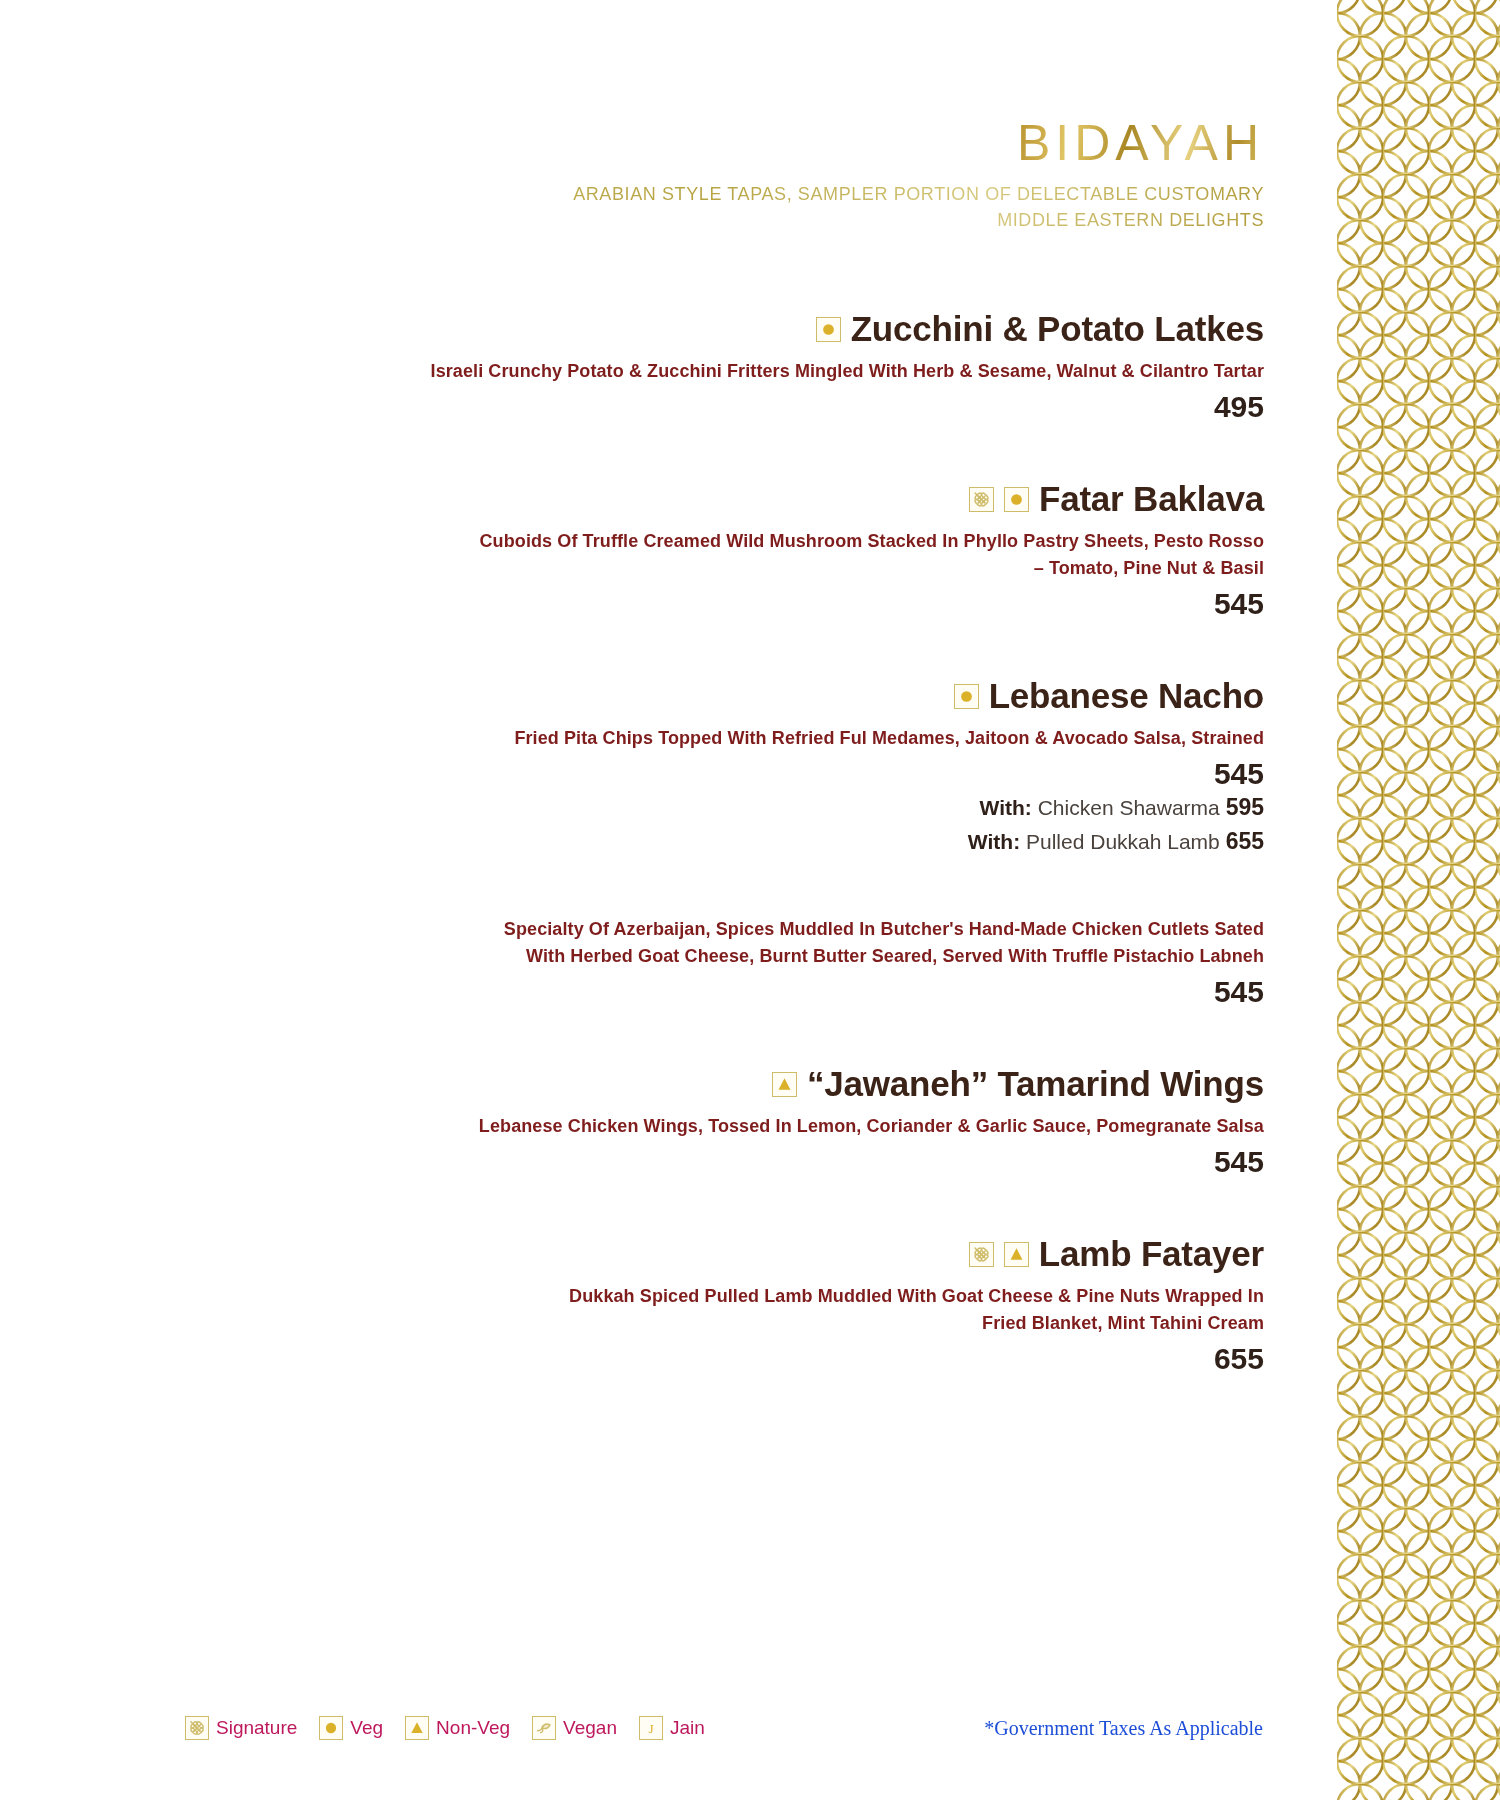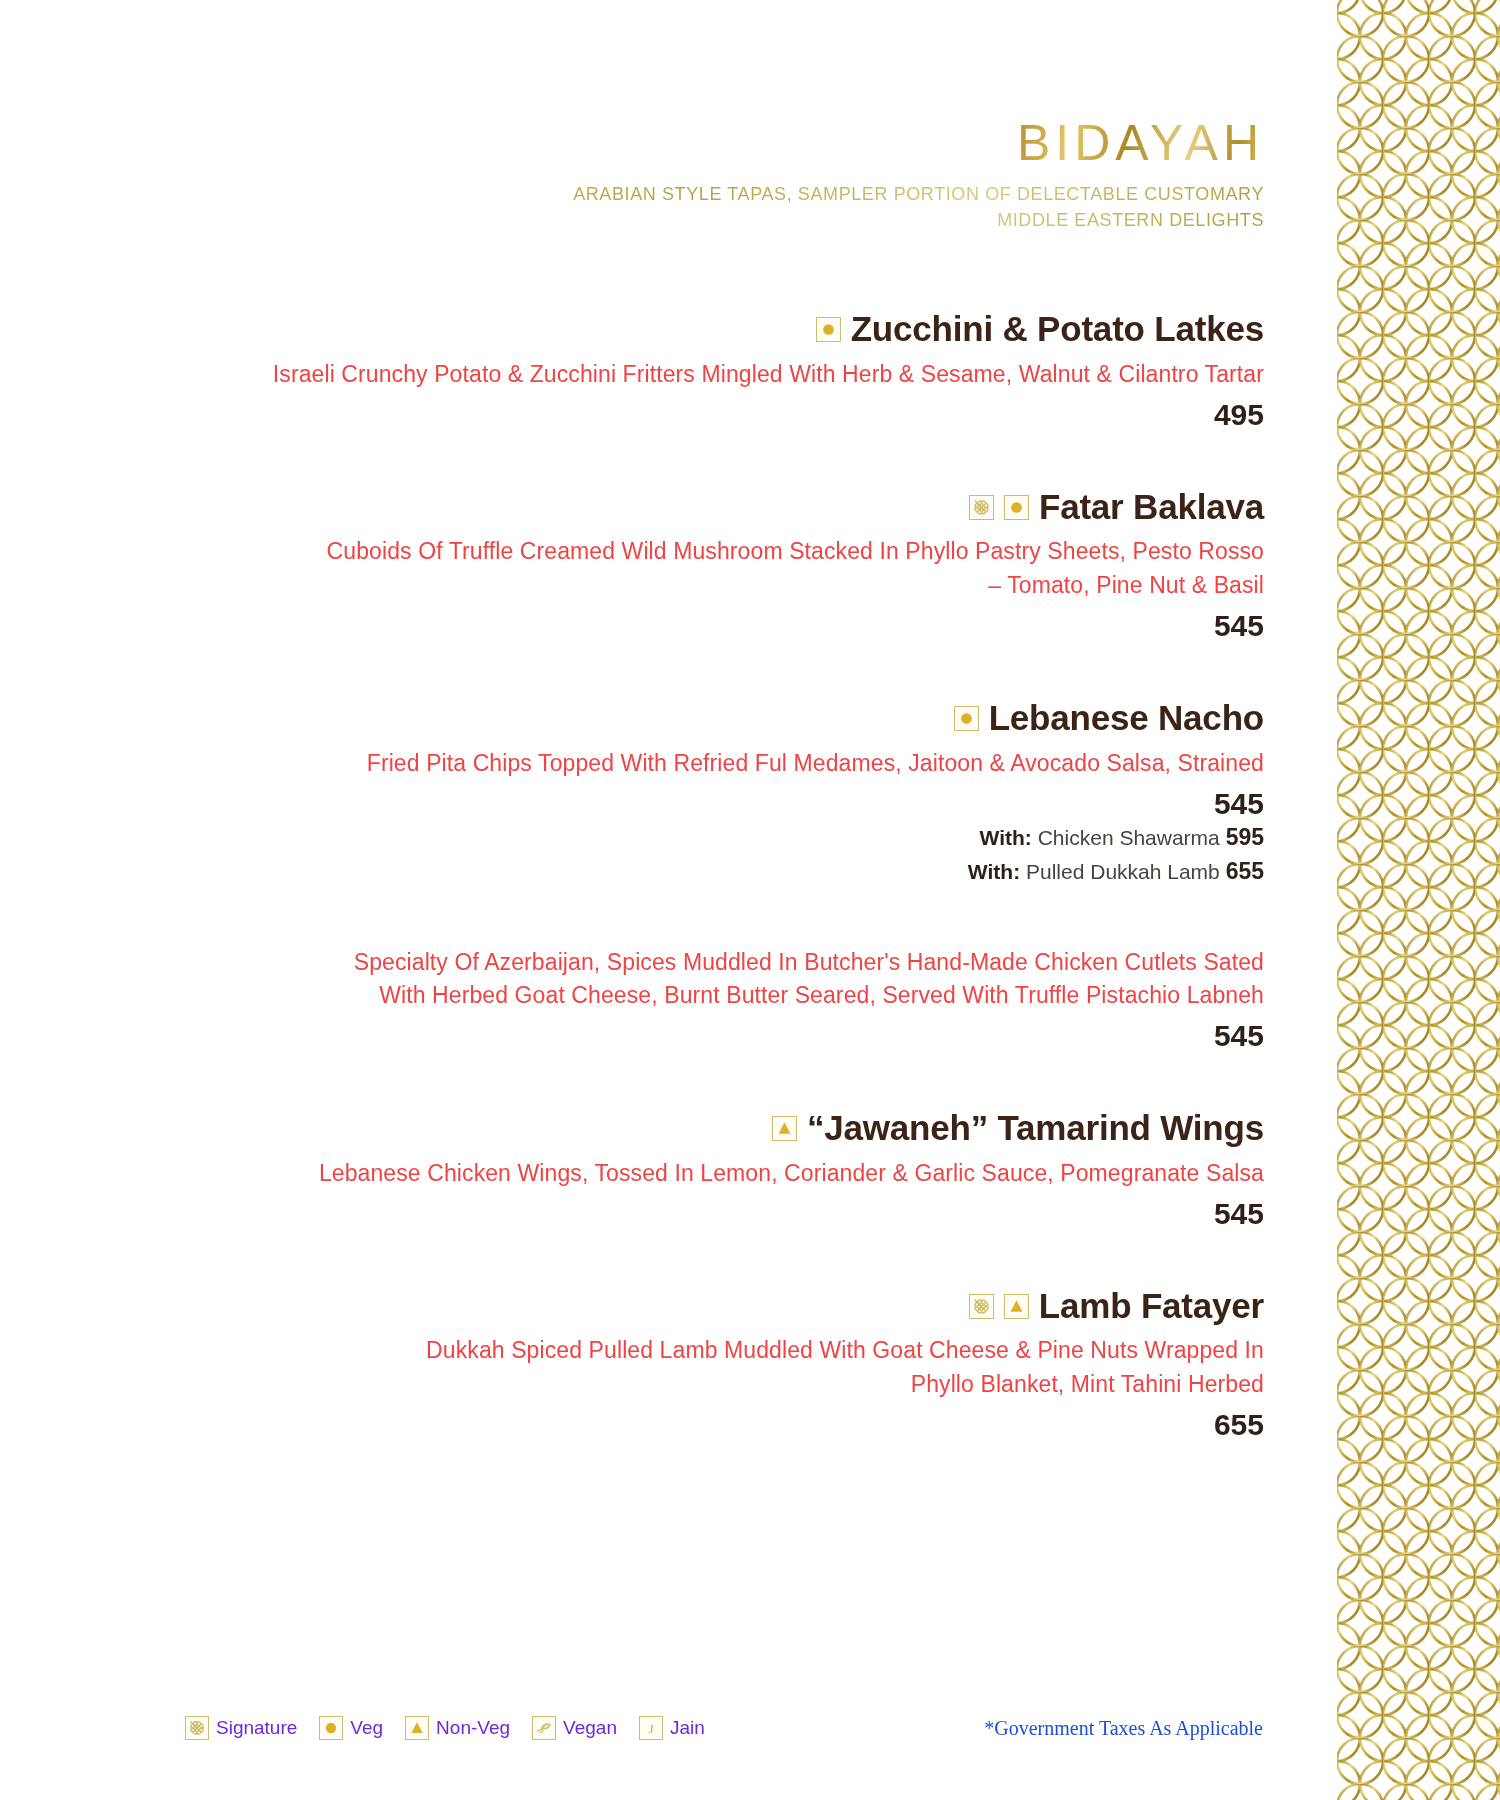--- a/index.html
+++ b/index.html
@@ -102,23 +102,23 @@
   }
   .item-name {
     font-size: 35px;
     font-weight: bold;
     color: #3b2318;
     letter-spacing: -0.2px;
     line-height: 1.05;
     text-align: center;
   }
   .item-desc {
-    font-size: 23px;
-    font-weight: 400;
-    color: #ef4444;
+    font-size: 18px;
+    font-weight: 700;
+    color: #7f1d1d;
     line-height: 1.47;
     letter-spacing: 0.1px;
     max-width: 1060px;
     margin-left: auto;
   }
   .item-price {
     font-size: 30px;
     font-weight: bold;
     color: #2f2119;
     margin-top: 6px;
@@ -173,21 +173,21 @@
     gap: 22px;
   }
   .legend-entry {
     display: flex;
     align-items: center;
     gap: 7px;
   }
   .legend-entry .legend-label {
     font-size: 19px;
     font-weight: 300;
-    color: #6d28d9;
+    color: #be185d;
     white-space: nowrap;
   }
   .legend-entry .dicon {
     width: 24px;
     height: 24px;
   }
   .tax-note {
     font-size: 20px;
     font-weight: 300;
     color: #1d4ed8;
@@ -338,21 +338,21 @@
             </span>
             <span class="dicon">
               <svg viewBox="0 0 24 24" xmlns="http://www.w3.org/2000/svg">
                 <polygon points="12,5.6 18.2,17.4 5.8,17.4" fill="#dbb12a"></polygon>
               </svg>
             </span>
             <div class="item-name">Lamb Fatayer</div>
           </div>
           <div class="item-desc">
             <div>Dukkah Spiced Pulled Lamb Muddled With Goat Cheese &amp; Pine Nuts Wrapped In</div>
-            <div>Phyllo Blanket, Mint Tahini Herbed</div>
+            <div>Fried Blanket, Mint Tahini Cream</div>
           </div>
           <div class="item-price">655</div>
         </div>
       </div>
 
     <div class="footer">
       <div class="legend" id="legend-list">
           <div class="legend-entry">
             <span class="dicon">
               <svg viewBox="0 0 24 24" xmlns="http://www.w3.org/2000/svg">

